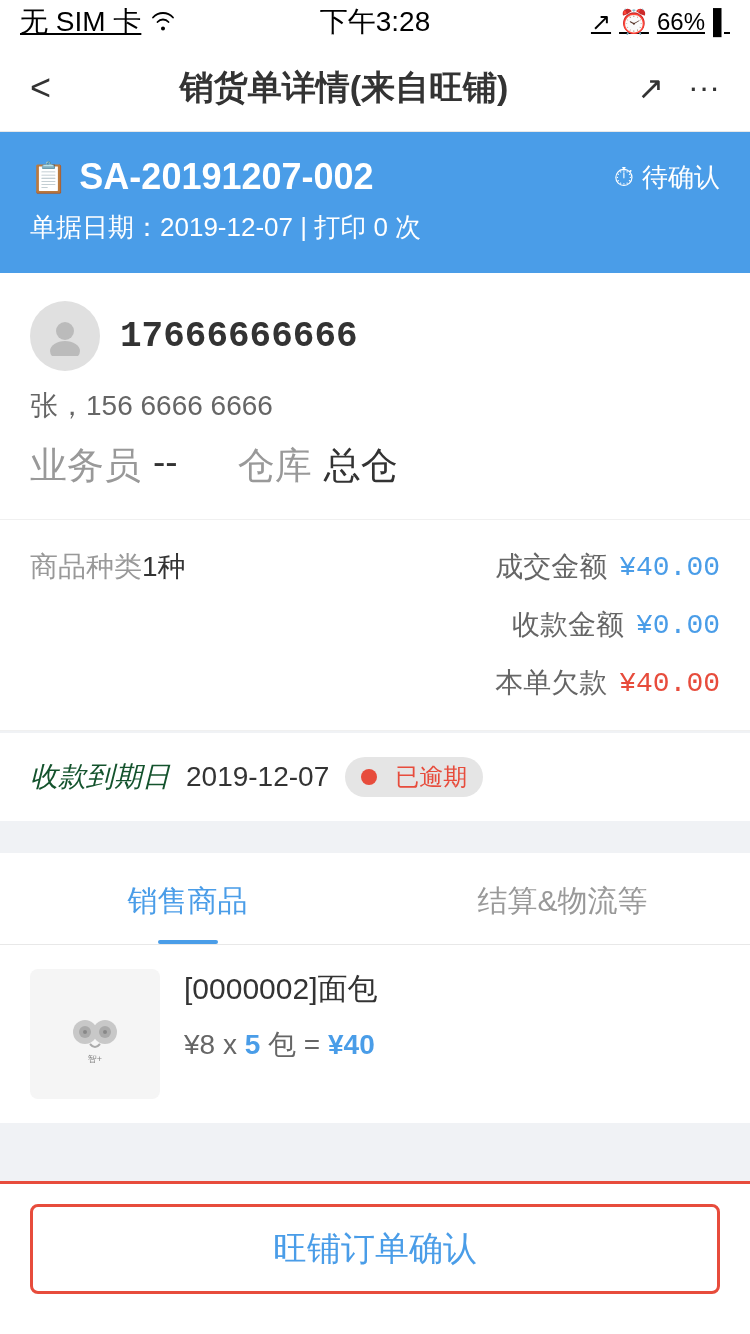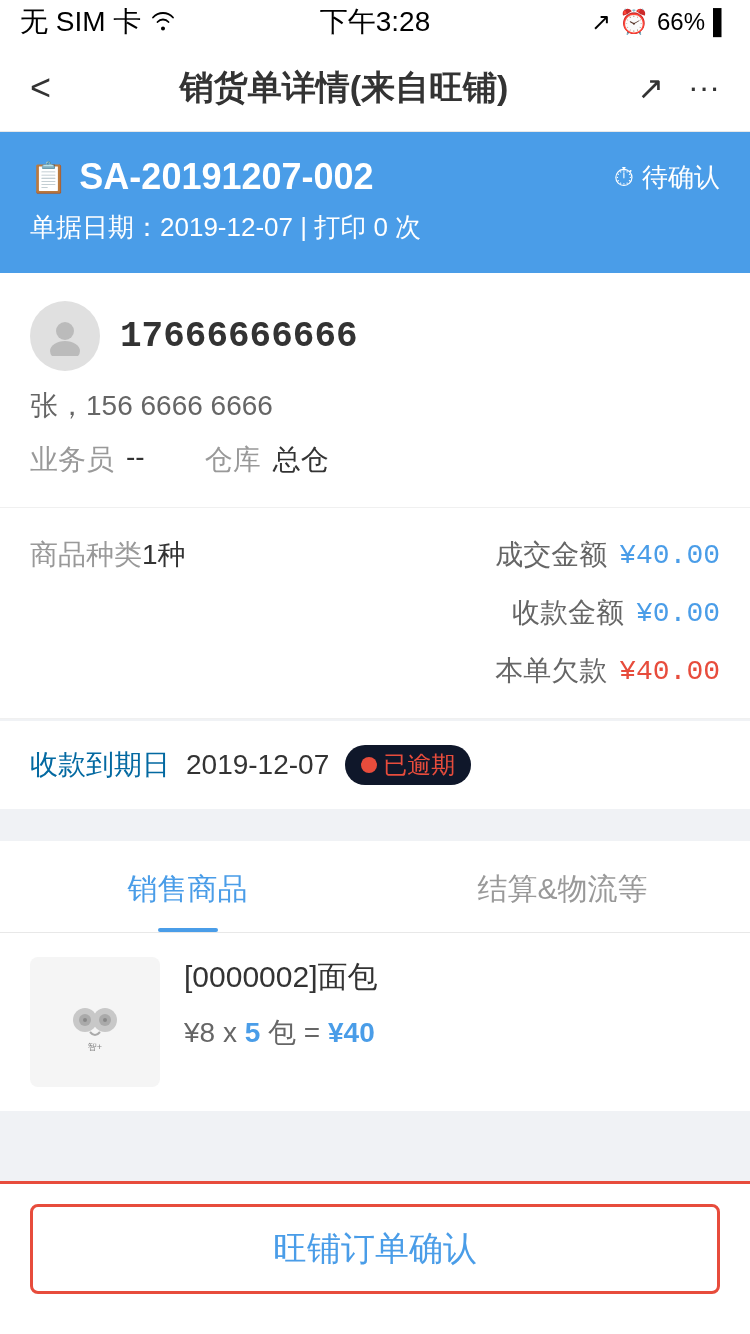--- a/index.html
+++ b/index.html
@@ -14,20 +14,21 @@
 
     
     .status-bar {
       width: 100%;
       height: 44px;
       background: #fff;
       display: flex;
       align-items: center;
       justify-content: space-between;
       padding: 0 20px;
+      text-decoration: underline;
     }
     .status-left {
       font-size: 28px;
       font-weight: 500;
       color: #000;
       display: flex;
       align-items: center;
       gap: 8px;
     }
     .status-center {
@@ -134,21 +135,21 @@
       color: #333;
     }
     .customer-name {
       font-size: 28px;
       color: #666;
       margin-bottom: 16px;
     }
     .customer-meta {
       display: flex;
       gap: 60px;
-      font-size: 28px;
+      font-size: 37px;
       color: #666;
     }
     .meta-item {
       display: flex;
       gap: 12px;
     }
     .meta-label { color: #999; }
     .meta-value { color: #333; }
     .divider {
       height: 1px;
@@ -197,31 +198,31 @@
     .due-section {
       background: #fff;
       padding: 24px 30px;
       display: flex;
       align-items: center;
       gap: 16px;
       font-size: 28px;
       color: #666;
       margin-top: 2px;
     }
-    .due-label { color: #0369a1; }
+    .due-label { color: #14532d; font-style: italic; }
     .due-date { color: #333; }
     .overdue-badge {
-      background: #0f172a;
+      background: #e5e5e5;
       color: #e74c3c;
       border-radius: 20px;
       padding: 4px 16px;
       font-size: 24px;
       display: flex;
       align-items: center;
-      gap: 6px;
+      gap: 18px;
     }
     .overdue-dot {
       width: 16px;
       height: 16px;
       background: #e74c3c;
       border-radius: 50%;
       display: inline-block;
     }
 
     

